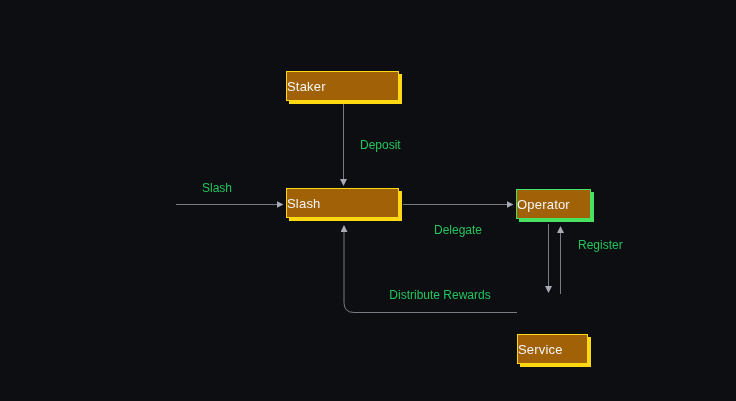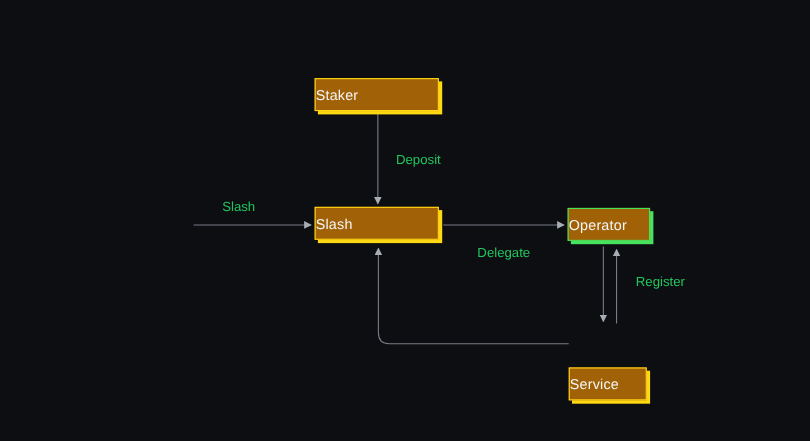--- a/index.html
+++ b/index.html
@@ -22,21 +22,21 @@
   .node-vault    { left:286px; top:188px; width:113px; height:30px; }
   .node-operator { left:516px; top:189px; width:75px;  height:30px; }
   .node-service  { left:517px; top:295px; width:71px;  height:30px;margin-top:39px; }
   .edge-label {
     position:absolute; color:#22c55e; font-size:12px; line-height:14px;
     white-space:nowrap;
   }
   .lbl-deposit    { left:360px; top:138px; }
   .lbl-slash      { left:164px; top:181px; width:106px; text-align:center; }
   .lbl-delegate   { left:404px; top:181px; width:108px; text-align:center;margin-top:42px; }
-  .lbl-register   { left:578px; top:249px; }
+  .lbl-register   { left:578px; top:238px; }
   .lbl-distribute { left:388px; top:288px; width:104px; text-align:center; }
 </style>
 </head>
 <body>
 
 <div class="canvas">
 
   <svg class="edges" viewBox="0 0 736 401" xmlns="http://www.w3.org/2000/svg">
     <defs>
       <marker id="arrow" markerWidth="7" markerHeight="7" refX="6" refY="3.5" orient="auto" markerUnits="userSpaceOnUse">
@@ -65,14 +65,15 @@
   </div>
 
   <div class="node node-service" style="--accent: #FFD814;">
     <span>Service</span>
   </div>
 
   <div class="edge-label lbl-deposit">Deposit</div>
   <div class="edge-label lbl-slash">Slash</div>
   <div class="edge-label lbl-delegate">Delegate</div>
   <div class="edge-label lbl-register">Register</div>
+  <div class="edge-label lbl-distribute">Distribute Rewards</div>
 
 </div>
 
 </body></html>

